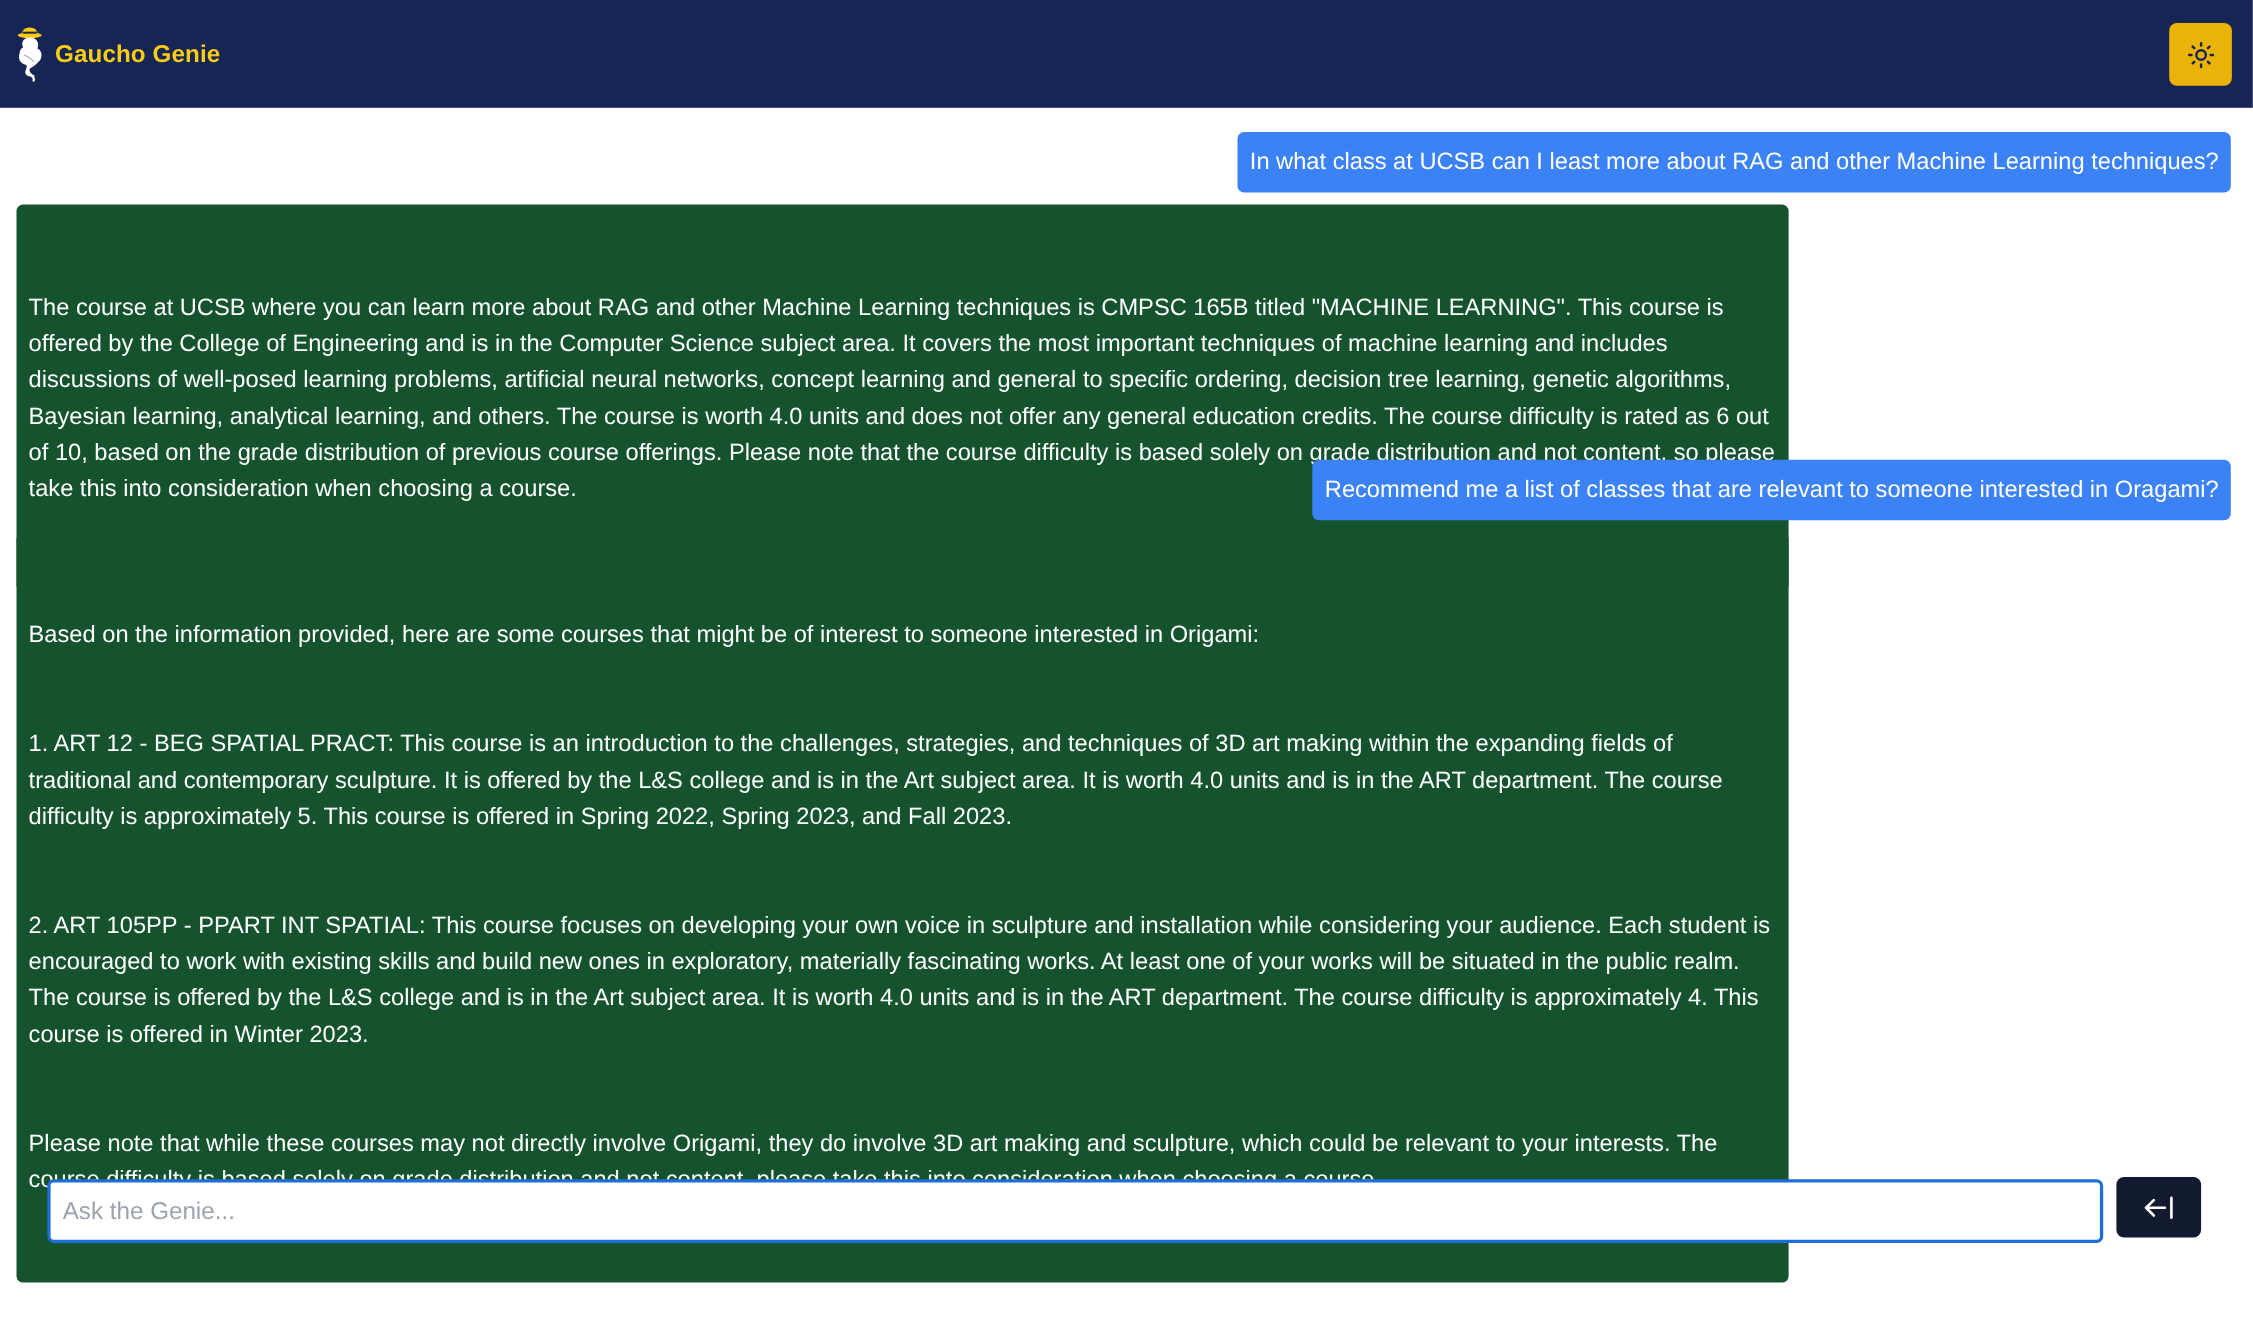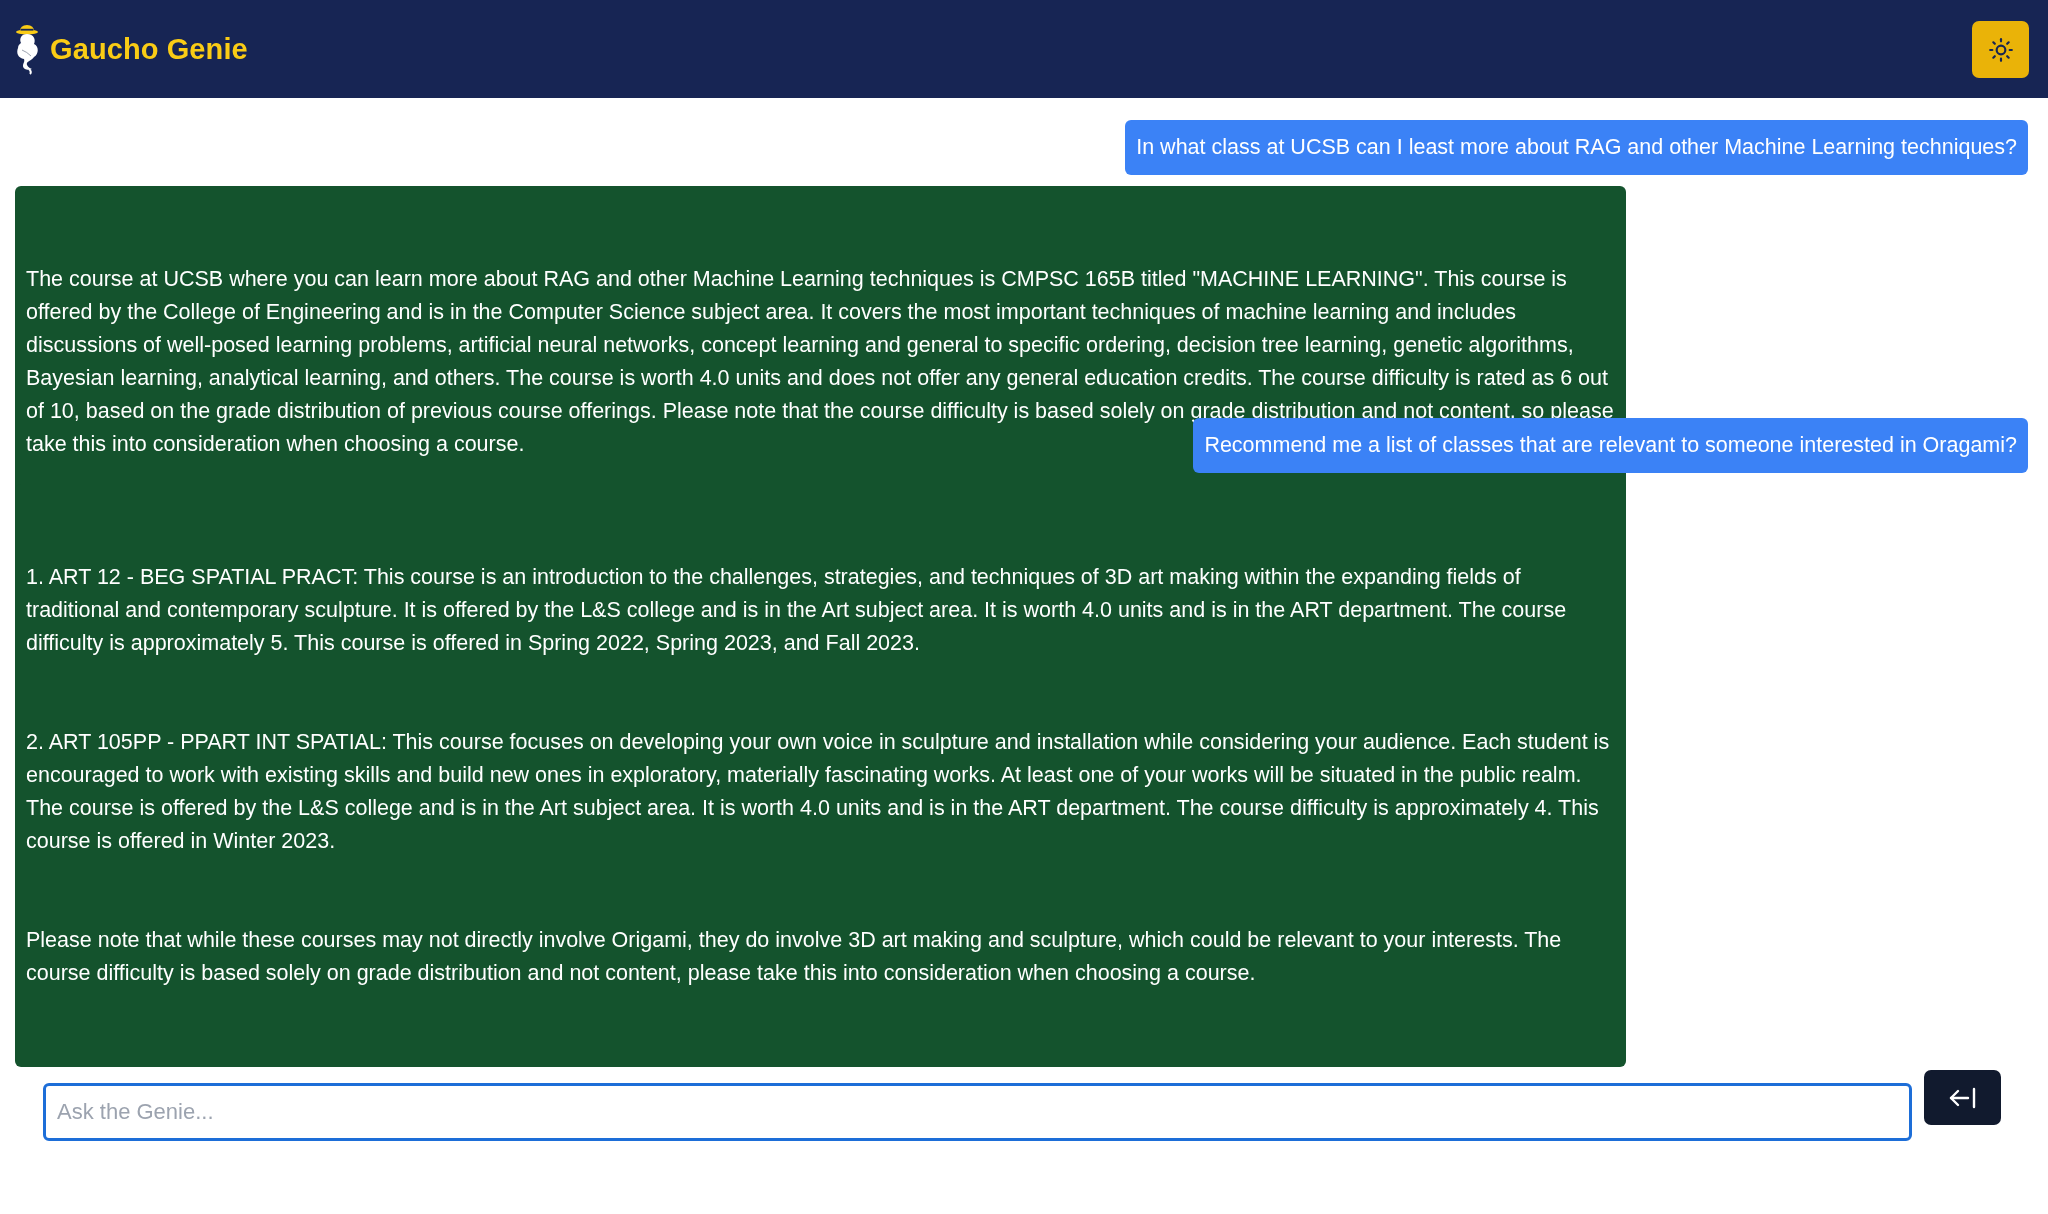--- a/index.html
+++ b/index.html
@@ -25,21 +25,21 @@
       display: flex;
       align-items: center;
     }
     .logo {
       width: 34px;
       height: 54px;
       display: block;
     }
     .brand-title {
       margin-left: 4px;
-      font-size: 29px;
+      font-size: 22px;
       font-weight: bold;
       color: #FACC15;
       letter-spacing: 0.1px;
     }
     .theme-btn {
       position: absolute;
       left: 1972px;
       top: 21px;
       width: 57px;
       height: 57px;
@@ -83,21 +83,21 @@
 
     .composer {
       position: absolute;
       left: 43px;
       top: 1067px;
       width: 1958px;
       height: 58px;
     }
     .ask-input {
       position: absolute;
-      left: 0; top: 16px;
+      left: 0; top: 5px;
       width: 1869px;
       height: 58px;
       border: 3px solid #1D6ED8;
       border-radius: 6px;
       padding: 0 11px;
       font-family: "Liberation Sans", "DejaVu Sans", sans-serif;
       font-size: 22px;
       color: #111827;
       outline: none;
       background: #ffffff;
@@ -158,20 +158,21 @@
 
   <div class="msg assistant" style="top:88px;">
     <span class="msg-line">The course at UCSB where you can learn more about RAG and other Machine Learning techniques is CMPSC 165B titled "MACHINE LEARNING". This course is offered by the College of Engineering and is in the Computer Science subject area. It covers the most important techniques of machine learning and includes discussions of well-posed learning problems, artificial neural networks, concept learning and general to specific ordering, decision tree learning, genetic algorithms, Bayesian learning, analytical learning, and others. The course is worth 4.0 units and does not offer any general education credits. The course difficulty is rated as 6 out of 10, based on the grade distribution of previous course offerings. Please note that the course difficulty is based solely on grade distribution and not content, so please take this into consideration when choosing a course.</span>
   </div>
 
   <div class="msg user" style="top:320px;">
     <span>Recommend me a list of classes that are relevant to someone interested in Oragami?</span>
   </div>
 
   <div class="msg assistant" style="top:386px;">
+    <span class="msg-line">Based on the information provided, here are some courses that might be of interest to someone interested in Origami:</span>
     <span class="msg-line">1. ART 12 - BEG SPATIAL PRACT: This course is an introduction to the challenges, strategies, and techniques of 3D art making within the expanding fields of traditional and contemporary sculpture. It is offered by the L&amp;S college and is in the Art subject area. It is worth 4.0 units and is in the ART department. The course difficulty is approximately 5. This course is offered in Spring 2022, Spring 2023, and Fall 2023.</span>
     <span class="msg-line">2. ART 105PP - PPART INT SPATIAL: This course focuses on developing your own voice in sculpture and installation while considering your audience. Each student is encouraged to work with existing skills and build new ones in exploratory, materially fascinating works. At least one of your works will be situated in the public realm. The course is offered by the L&amp;S college and is in the Art subject area. It is worth 4.0 units and is in the ART department. The course difficulty is approximately 4. This course is offered in Winter 2023.</span>
     <span class="msg-line">Please note that while these courses may not directly involve Origami, they do involve 3D art making and sculpture, which could be relevant to your interests. The course difficulty is based solely on grade distribution and not content, please take this into consideration when choosing a course.</span>
   </div>
 </main>
 
 <div class="composer">
   <input class="ask-input" type="text" autofocus="" placeholder="Ask the Genie..." style="">
   <button class="send-btn">
     <svg viewBox="0 0 32 28" fill="none" stroke="#ffffff" stroke-width="2.4" stroke-linecap="round" stroke-linejoin="round">

